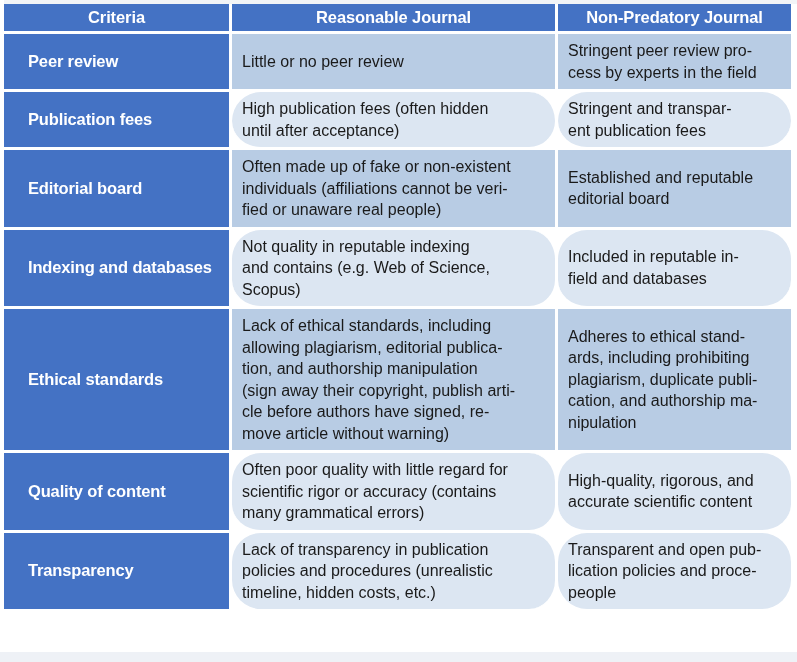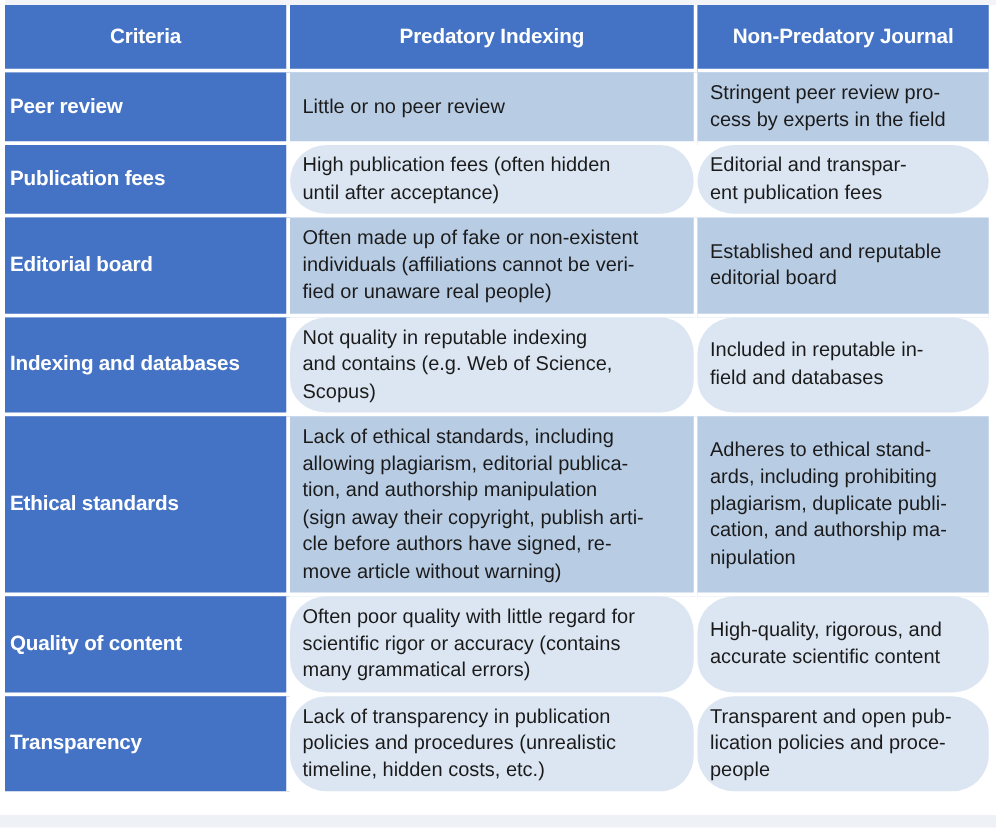--- a/index.html
+++ b/index.html
@@ -55,21 +55,21 @@
   table.cmp col.c2 { width: 326px; }
   table.cmp col.c3 { width: 233px; }
 
   thead th {
     background: #4472c4;
     color: #ffffff;
     font-weight: bold;
     font-size: 16.5px;
     text-align: center;
     height: 29px;
-    padding: 16px 6px;
+    padding: 4px 6px;
     border-right: 3px solid #ffffff;
     border-bottom: 3px solid #ffffff;
     letter-spacing: -0.1px;
   }
   thead th:last-child { border-right: none; }
 
   tbody td {
     vertical-align: middle;
     font-size: 16px;
     line-height: 21.5px;
@@ -79,21 +79,21 @@
     border-bottom: 3px solid #ffffff;
   }
   tbody td:last-child { border-right: none; }
   tbody tr:last-child td { border-bottom: none; }
 
   td.crit {
     background: #4472c4;
     color: #ffffff;
     font-weight: bold;
     font-size: 16.5px;
-    padding-left: 4px;
+    padding-left: 24px;
     letter-spacing: -0.15px;
     white-space: nowrap;
   }
   tr.shade-a td.body { background: #b8cce4; }
   tr.shade-b td.body { background: #dce6f2; border-radius: 29px; }
 
   .line { display: block; }
 </style>
 </head>
 <body>
@@ -104,21 +104,21 @@
 
   <table class="cmp">
     <colgroup>
       <col class="c1">
         <col class="c2">
         <col class="c3">
     </colgroup>
     <thead>
       <tr>
         <th>Criteria</th>
-        <th>Predatory Indexing</th>
+        <th>Reasonable Journal</th>
         <th>Non-Predatory Journal</th>
       </tr>
     </thead>
     <tbody id="tbody">
         <tr class="shade-a">
           <td class="crit">Peer review</td>
           <td class="body">
             <span class="line">Little or no peer review</span>
           </td>
           <td class="body">
@@ -126,21 +126,21 @@
             <span class="line">cess by experts in the field</span>
           </td>
         </tr>
         <tr class="shade-b">
           <td class="crit">Publication fees</td>
           <td class="body">
             <span class="line">High publication fees (often hidden</span>
             <span class="line">until after acceptance)</span>
           </td>
           <td class="body">
-            <span class="line">Editorial and transpar-</span>
+            <span class="line">Stringent and transpar-</span>
             <span class="line">ent publication fees</span>
           </td>
         </tr>
         <tr class="shade-a">
           <td class="crit">Editorial board</td>
           <td class="body">
             <span class="line">Often made up of fake or non-existent</span>
             <span class="line">individuals (affiliations cannot be veri-</span>
             <span class="line">fied or unaware real people)</span>
           </td>

